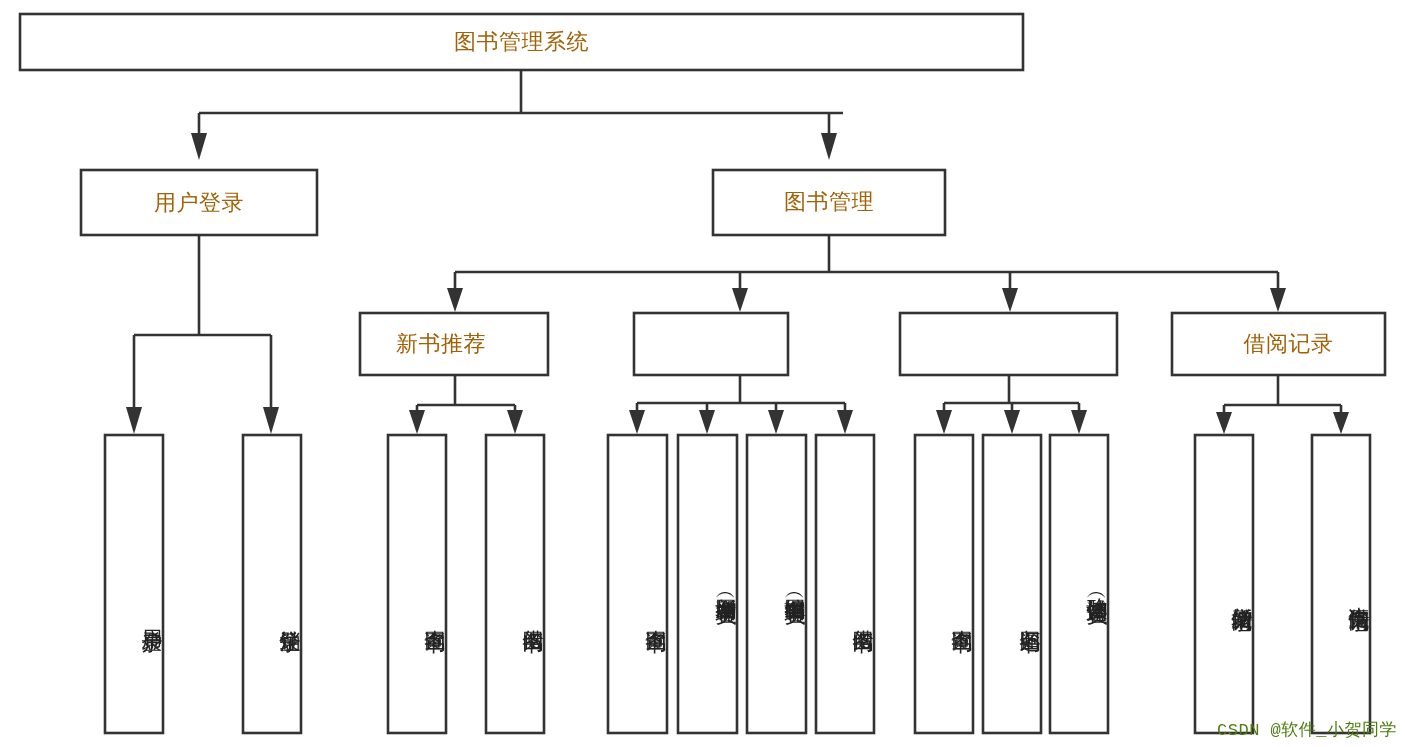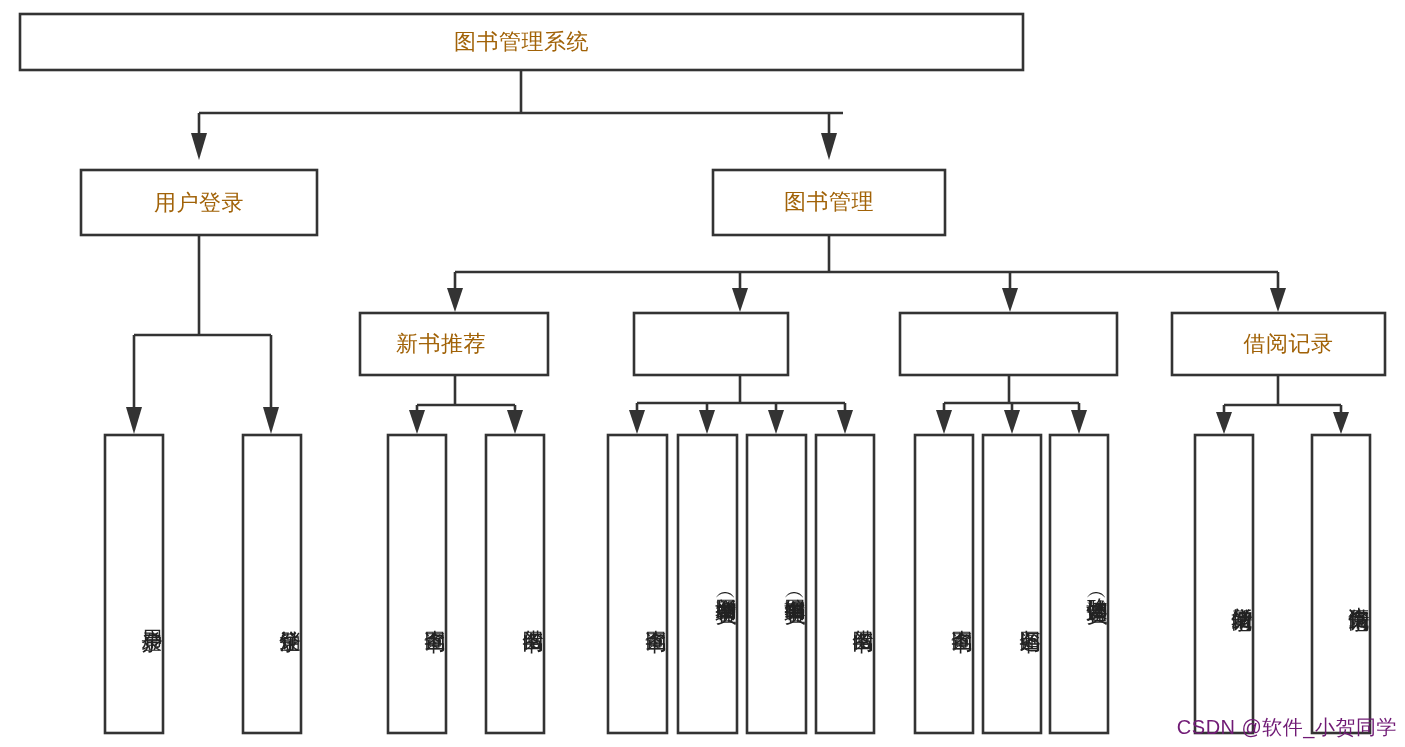--- a/index.html
+++ b/index.html
@@ -62,23 +62,23 @@
     font-size: 22px;
     color: #a16207;
     font-family: "Liberation Sans", "DejaVu Sans", sans-serif;
     pointer-events: none;
     letter-spacing: 0.5px;
   }
   #watermark {
     position: absolute;
     right: 8px;
     bottom: 6px;
-    font-size: 20px;
-    color: #701a75;
-    font-family: Liberation Sans, sans-serif;
+    font-size: 17px;
+    color: #4d7c0f;
+    font-family: Liberation Mono, monospace;
     letter-spacing: 0.5px;
     white-space: nowrap;
   }
 </style>
 </head>
 <body>
 
 <div id="diagram-root">
 
   <svg id="flow" viewBox="0 0 1405 747">

